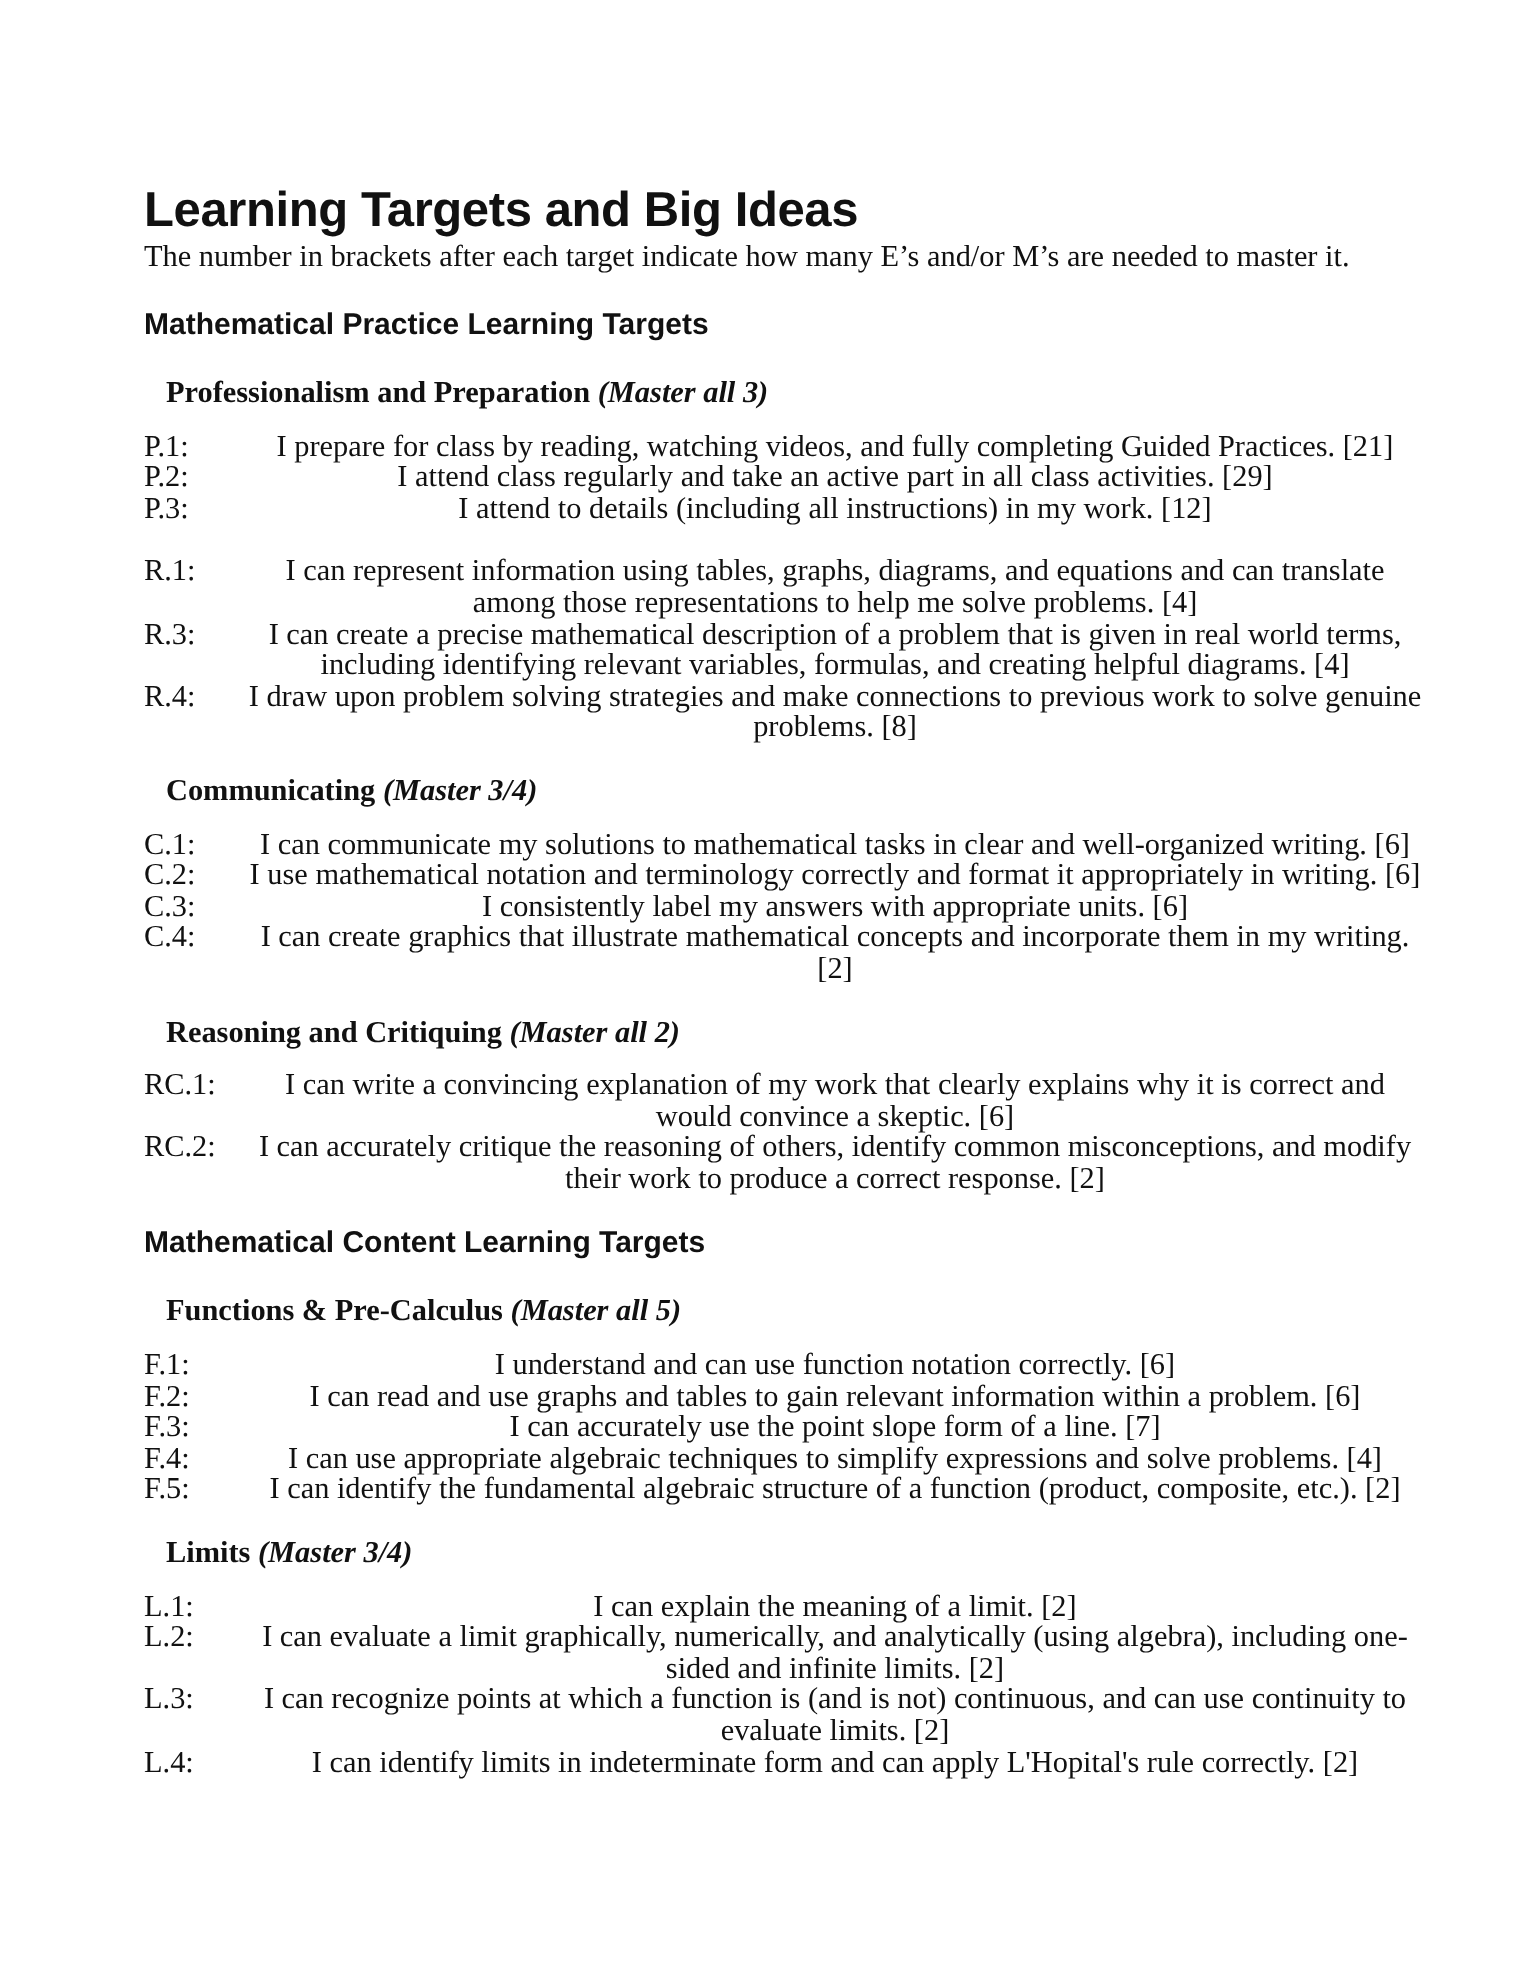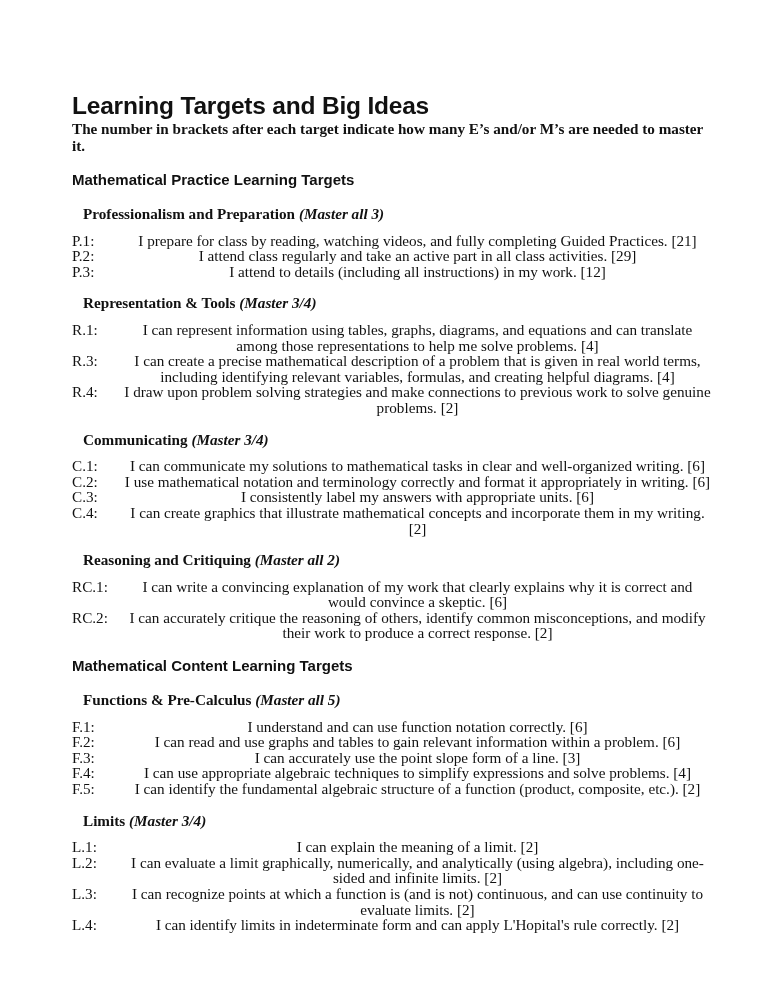--- a/index.html
+++ b/index.html
@@ -1,19 +1,19 @@
 <!DOCTYPE html>
 <html><head>
 <meta charset="utf-8">
 <style>
   html, body { margin: 0; padding: 0; background: #ffffff; }
   body { width: 768px; height: 994px; position: relative; overflow: hidden; color: #111; }
   .page { position: absolute; left: 72px; top: 92px; width: 640px; }
   .title { font-family: "Liberation Sans", sans-serif; font-weight: bold; font-size: 24.5px; line-height: 28px; margin: 0; letter-spacing: -0.2px; }
-  .intro { font-family: "Liberation Serif", serif; font-size: 15.2px; line-height: 17px; margin: 0 0 17px 0; font-weight: bold; }
+  .intro { font-family: "Liberation Serif", serif; font-size: 15.2px; line-height: 17px; margin: 0 0 17px 0; }
   .part-heading { font-family: Liberation Sans, sans-serif; font-weight: bold; font-size: 15px; line-height: 18px; margin: 0 0 17px 0; }
   .group { margin: 0 0 16px 0; font-family: "Liberation Serif", serif; font-size: 15.2px; line-height: 15.6px; }
   .group-title { font-weight: bold; margin: 11px; }
   .group-title .req { font-style: italic; }
   .target { display: flex; margin: 0; }
   .target .code { width: 51px; flex: 0 0 51px; }
   .target .text { flex: 1; text-align: center; }
 </style>
 </head>
 <body>
@@ -34,32 +34,31 @@
         <span class="code">P.2:</span>
         <span class="text">I attend class regularly and take an active part in all class activities. [29]</span>
       </div>
     <div class="target">
         <span class="code">P.3:</span>
         <span class="text">I attend to details (including all instructions) in my work. [12]</span>
       </div>
   </div>
 
   <div class="group">
-    <p class="group-title"><span>Representation &amp; Tools</span> <span class="req">(Master 3/4)</span></p>
     <div class="target">
         <span class="code">R.1:</span>
         <span class="text">I can represent information using tables, graphs, diagrams, and equations and can translate among those representations to help me solve problems. [4]</span>
       </div>
     <div class="target">
         <span class="code">R.3:</span>
         <span class="text">I can create a precise mathematical description of a problem that is given in real world terms, including identifying relevant variables, formulas, and creating helpful diagrams. [4]</span>
       </div>
     <div class="target">
         <span class="code">R.4:</span>
-        <span class="text">I draw upon problem solving strategies and make connections to previous work to solve genuine problems. [2]</span>
+        <span class="text">I draw upon problem solving strategies and make connections to previous work to solve genuine problems. [8]</span>
       </div>
   </div>
 
   <div class="group">
     <p class="group-title"><span>Communicating</span> <span class="req">(Master 3/4)</span></p>
     <div class="target">
         <span class="code">C.1:</span>
         <span class="text">I can communicate my solutions to mathematical tasks in clear and well-organized writing. [6]</span>
       </div>
     <div class="target">
@@ -95,21 +94,21 @@
     <div class="target">
         <span class="code">F.1:</span>
         <span class="text">I understand and can use function notation correctly. [6]</span>
       </div>
     <div class="target">
         <span class="code">F.2:</span>
         <span class="text">I can read and use graphs and tables to gain relevant information within a problem. [6]</span>
       </div>
     <div class="target">
         <span class="code">F.3:</span>
-        <span class="text">I can accurately use the point slope form of a line. [3]</span>
+        <span class="text">I can accurately use the point slope form of a line. [7]</span>
       </div>
     <div class="target">
         <span class="code">F.4:</span>
         <span class="text">I can use appropriate algebraic techniques to simplify expressions and solve problems. [4]</span>
       </div>
     <div class="target">
         <span class="code">F.5:</span>
         <span class="text">I can identify the fundamental algebraic structure of a function (product, composite, etc.). [2]</span>
       </div>
   </div>

